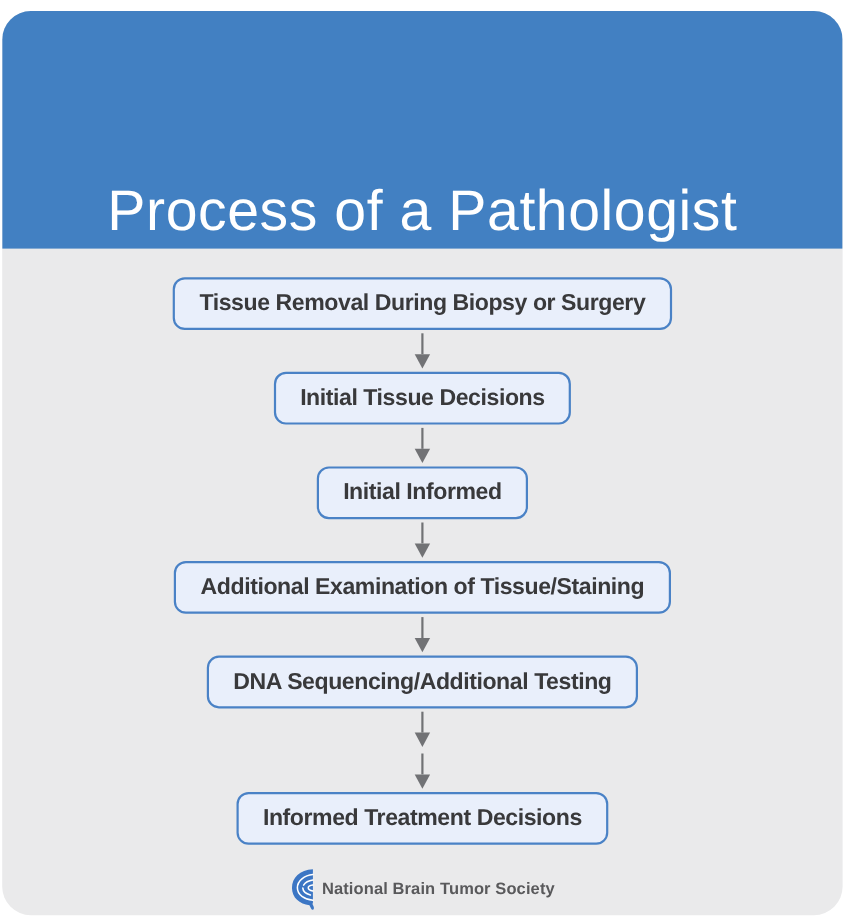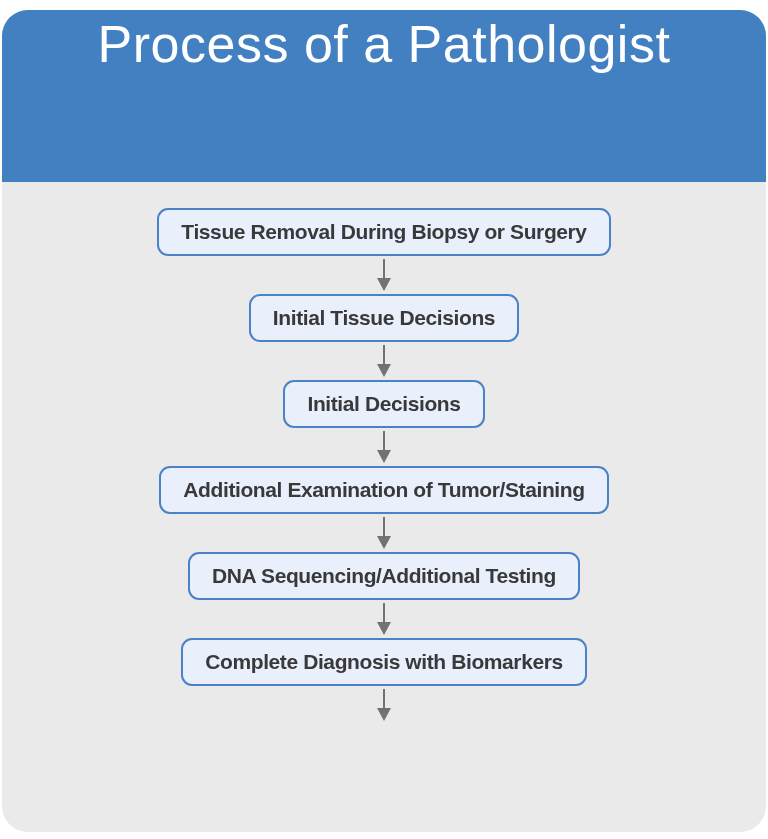--- a/index.html
+++ b/index.html
@@ -26,24 +26,24 @@
   .card {
     position: absolute;
     left: 2px; right: 2px; top: 10px; bottom: 7px;
     border-radius: 26px;
     overflow: hidden;
     background: var(--body-bg);
     display: flex;
     flex-direction: column;
   }
   .header {
-    height: 172px;
+    height: 216px;
     background: var(--header-bg);
     display: flex;
-    align-items: flex-start;
+    align-items: flex-end;
     justify-content: center;
     flex-shrink: 0;
   }
   .title {
     text-align: center;
     color: #ffffff;
     font-size: 52px;
     font-weight: 300;
     line-height: 68px;
     letter-spacing: 0.5px;
@@ -125,45 +125,56 @@
         <span class="arrow-head"></span>
       </div>
 
       <div class="step">Initial Tissue Decisions</div>
 
       <div class="arrow">
         <span class="arrow-line"></span>
         <span class="arrow-head"></span>
       </div>
 
-      <div class="step">Initial Decisions</div>
+      <div class="step">Initial Informed</div>
 
       <div class="arrow">
         <span class="arrow-line"></span>
         <span class="arrow-head"></span>
       </div>
 
-      <div class="step">Additional Examination of Tumor/Staining</div>
+      <div class="step">Additional Examination of Tissue/Staining</div>
 
       <div class="arrow">
         <span class="arrow-line"></span>
         <span class="arrow-head"></span>
       </div>
 
       <div class="step">DNA Sequencing/Additional Testing</div>
 
       <div class="arrow">
         <span class="arrow-line"></span>
         <span class="arrow-head"></span>
       </div>
 
-      <div class="step">Complete Diagnosis with Biomarkers</div>
 
       <div class="arrow">
         <span class="arrow-line"></span>
         <span class="arrow-head"></span>
       </div>
 
+      <div class="step">Informed Treatment Decisions</div>
 
+      <div class="footer">
+        <span class="logo">
+          <svg width="24" height="39" viewBox="0 0 34 54" xmlns="http://www.w3.org/2000/svg">
+            <path fill="#3c76c4" d="M29,1 C12,2 2,12 2,25 C2,38 12,46 24.5,47.4 L26.6,51.6 C27.3,53 28.6,53.6 29.6,52.9 C30.7,52.2 30.4,50.4 29.6,48.6 L28.3,45.6 L29,45 Z"></path>
+            <path fill="none" stroke="#ffffff" stroke-width="2" stroke-linecap="round" d="M29,8 C18,9 9,16 9,25 C9,34 18,40 29,41"></path>
+            <path fill="none" stroke="#ffffff" stroke-width="2" stroke-linecap="round" stroke-dasharray="14 4" d="M29,15 C22,16 16,20 16,25 C16,30 22,34 29,35"></path>
+            <path fill="none" stroke="#ffffff" stroke-width="2" stroke-linecap="round" d="M29,21.5 C25,22 23,23.3 23,25 C23,26.7 25,28.5 29,29"></path>
+          </svg>
+        </span>
+        <span class="brand-text">National Brain Tumor Society</span>
+      </div>
 
     </main>
   </div>
 </div>
 
 </body></html>

